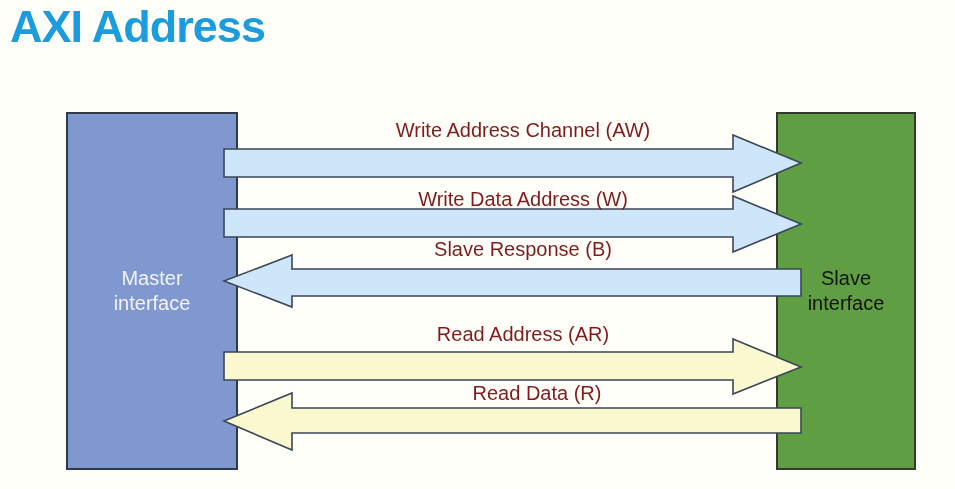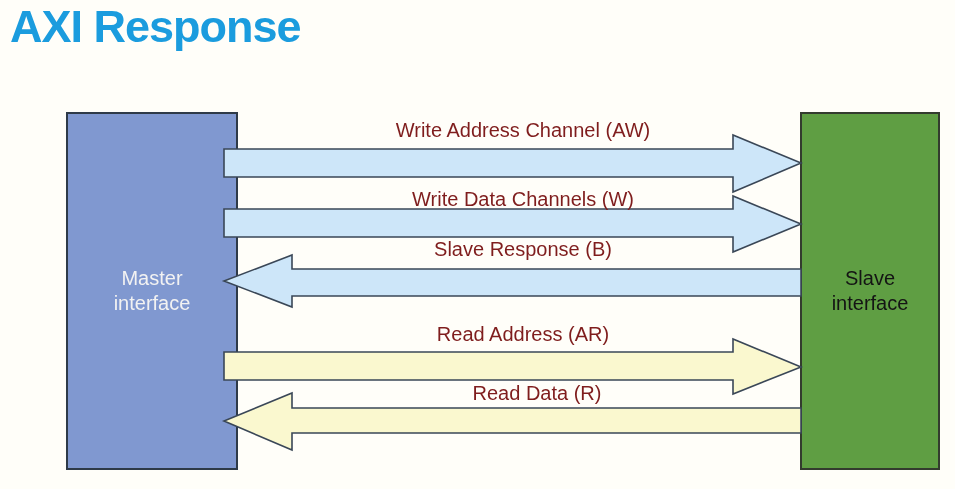--- a/index.html
+++ b/index.html
@@ -9,34 +9,34 @@
   }
   .slide-title{
     position:absolute;left:10px;top:1px;margin:0;
     font-size:45px;font-weight:bold;letter-spacing:-1px;color:#1B9CDE;
   }
   .box{
     position:absolute;box-sizing:border-box;border:2px solid #2E3A48;
     display:flex;align-items:center;justify-content:center;text-align:center;
   }
   .box-master{left:66px;top:112px;width:172px;height:358px;background:#8098D0;color:#F2F2F2;}
-  .box-slave{left:800px;top:112px;width:140px;height:358px;background:#5F9E43;color:#141414;}
+  .box-slave{left:776px;top:112px;width:140px;height:358px;background:#5F9E43;color:#141414;}
   .box-label{font-size:20px;line-height:25px;}
   .arrows-svg{position:absolute;left:0;top:0;}
   .ch-label{
     position:absolute;left:523px;transform:translateX(-50%);
     font-size:20px;line-height:20px;color:#7f1d1d;white-space:nowrap;
   }
 </style>
 </head>
 <body>
 
 <div class="canvas">
 
-  <h1 class="slide-title" style="color: rgb(27, 156, 222);">AXI Response</h1>
+  <h1 class="slide-title" style="color: rgb(27, 156, 222);">AXI Address</h1>
 
   <div class="box box-master" id="master-box" style="background: rgb(128, 152, 208); color: rgb(242, 242, 242); border-color: rgb(46, 58, 72);">
     <div class="box-label">
       <span>Master</span><br>
       <span>interface</span>
     </div>
   </div>
 
   <div class="box box-slave" id="slave-box" style="background: rgb(95, 158, 67); color: rgb(20, 20, 20); border-color: rgb(51, 59, 46);">
     <div class="box-label">
@@ -48,19 +48,19 @@
   <svg class="arrows-svg" id="arrows-svg" width="955" height="489" viewBox="0 0 955 489">
       <polygon points="224,149 733,149 733,135 801,163 733,192 733,177 224,177" fill="#CDE6F9" stroke="#3A4757" stroke-width="1.6" stroke-linejoin="miter"></polygon>
       <polygon points="224,209 733,209 733,196 801,224 733,252 733,237 224,237" fill="#CDE6F9" stroke="#3A4757" stroke-width="1.6" stroke-linejoin="miter"></polygon>
       <polygon points="801,269 292,269 292,255 224,281 292,307 292,296 801,296" fill="#CDE6F9" stroke="#3A4757" stroke-width="1.6" stroke-linejoin="miter"></polygon>
       <polygon points="224,352 733,352 733,339 801,367 733,394 733,380 224,380" fill="#FAF8CF" stroke="#3A4757" stroke-width="1.6" stroke-linejoin="miter"></polygon>
       <polygon points="801,408 292,408 292,393 224,421 292,450 292,433 801,433" fill="#FAF8CF" stroke="#3A4757" stroke-width="1.6" stroke-linejoin="miter"></polygon>
     </svg>
 
   <div id="channel-labels">
       <div class="ch-label" style="top: 120px;">Write Address Channel (AW)</div>
-      <div class="ch-label" style="top: 189px;">Write Data Channels (W)</div>
+      <div class="ch-label" style="top: 189px;">Write Data Address (W)</div>
       <div class="ch-label" style="top: 239px;">Slave Response (B)</div>
       <div class="ch-label" style="top: 324px; text-align: right;">Read Address (AR)</div>
       <div class="ch-label" style="top: 383px; margin-left: 14px;">Read Data (R)</div>
     </div>
 
 </div>
 
 </body></html>

